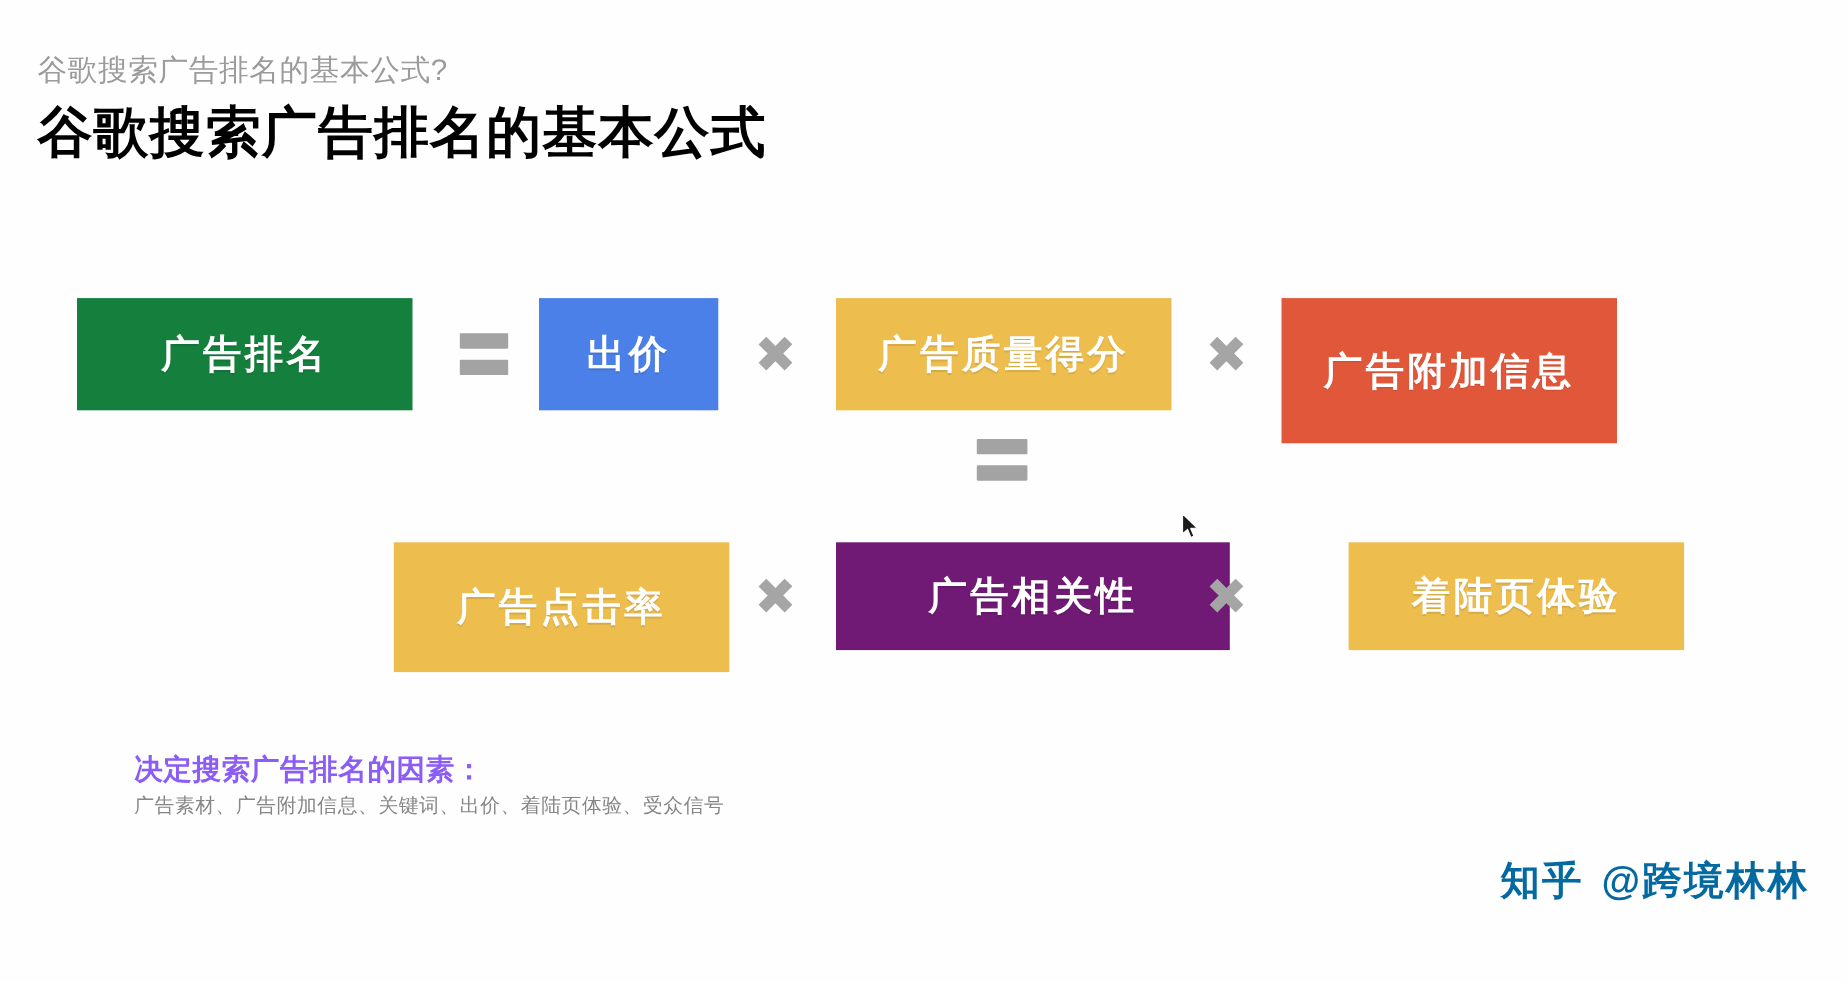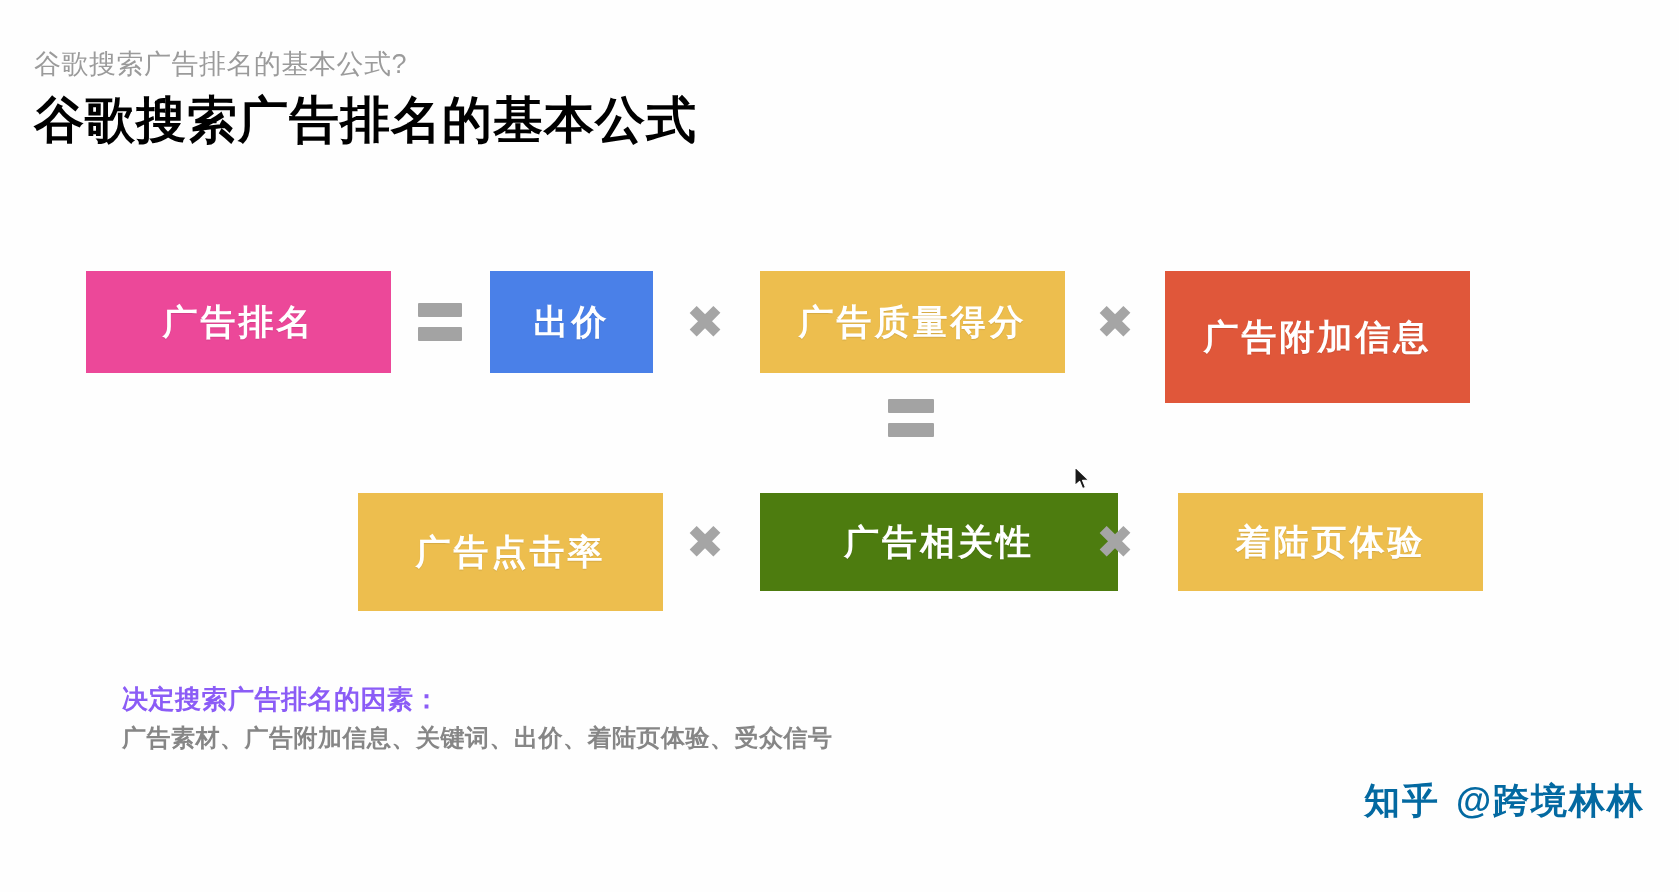--- a/index.html
+++ b/index.html
@@ -107,22 +107,22 @@
   }
   .caption-head {
     font-size: 26px;
     font-weight: 700;
     color: #8b5cf6;
     line-height: 1.5;
     letter-spacing: 0.5px;
     white-space: nowrap;
   }
   .caption-body {
-    font-size: 24px;
-    font-weight: 700;
+    font-size: 18px;
+    font-weight: 400;
     color: #868686;
     line-height: 1.55;
     letter-spacing: 0.5px;
     white-space: nowrap;
   }
 
   
   .watermark {
     position: absolute;
     right: 34px;
@@ -153,21 +153,21 @@
 
 <div id="slide">
 
   <div class="header">
     <div class="subtitle">谷歌搜索广告排名的基本公式?</div>
     <div class="title">谷歌搜索广告排名的基本公式</div>
   </div>
 
   <div class="formula">
 
-    <div class="box" style="left:70px; top:271px; width:305px; height:102px; background:#ec4899;margin-left:16px;">广告排名</div>
+    <div class="box" style="left:70px; top:271px; width:305px; height:102px; background:#15803d;">广告排名</div>
 
     <div class="eq" style="left:418px; top:297px; width:44px; height:50px;">
       <span class="bar"></span>
       <span class="bar"></span>
     </div>
 
     <div class="box" style="left:490px; top:271px; width:163px; height:102px; background:#4A80E8;">出价</div>
 
     <div class="op times" style="left:680px; top:297px; width:50px; height:50px;">✖</div>
 
@@ -179,25 +179,25 @@
 
     <div class="eq" style="left:888px; top:394px; width:46px; height:48px;">
       <span class="bar"></span>
       <span class="bar"></span>
     </div>
 
     <div class="box" style="left:358px; top:493px; width:305px; height:118px; background:#EDBE4E;">广告点击率</div>
 
     <div class="op times" style="left:680px; top:517px; width:50px; height:50px;">✖</div>
 
-    <div class="box" style="left:760px; top:493px; width:358px; height:98px; background:#4d7c0f;">广告相关性</div>
+    <div class="box" style="left:760px; top:493px; width:358px; height:98px; background:#701a75;">广告相关性</div>
 
     <div class="op times" style="left:1090px; top:517px; width:50px; height:50px;">✖</div>
 
-    <div class="box" style="left:1178px; top:493px; width:305px; height:98px; background:#EDBE4E;">着陆页体验</div>
+    <div class="box" style="left:1226px; top:493px; width:305px; height:98px; background:#EDBE4E;">着陆页体验</div>
   </div>
 
   <div class="caption">
     <div class="caption-head">决定搜索广告排名的因素：</div>
     <div class="caption-body">广告素材、广告附加信息、关键词、出价、着陆页体验、受众信号</div>
   </div>
 
   <div class="watermark">
     <span class="wm-site">知乎</span>
     <span class="wm-handle">@跨境林林</span>

